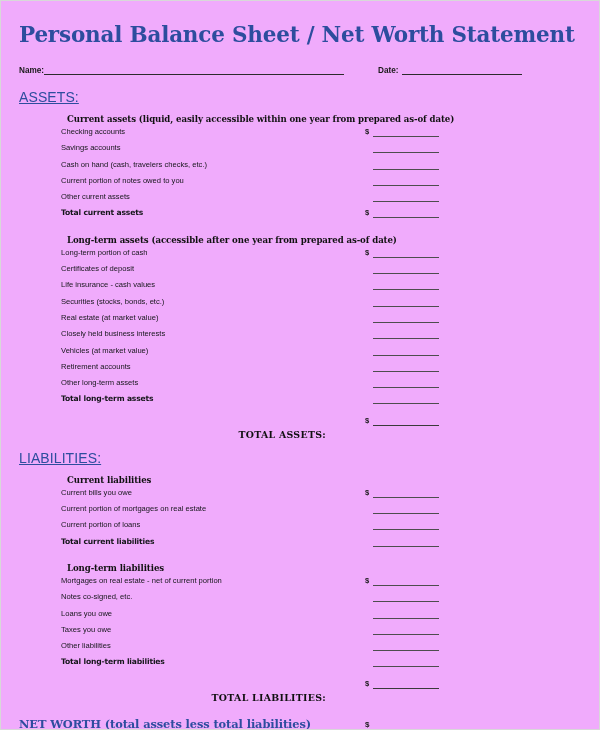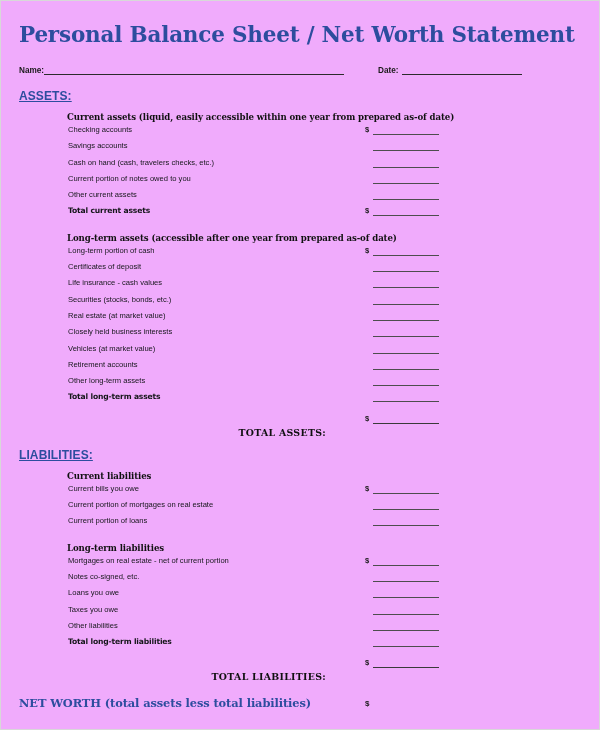--- a/index.html
+++ b/index.html
@@ -50,22 +50,22 @@
   .nd-label { white-space: nowrap; }
   .nd-rule {
     border-bottom: 1px solid #2b2b2b;
     height: 9px;
   }
   .nd-rule.name { width: 300px; margin-right: 34px; }
   .nd-rule.date { width: 120px; margin-left: 3px; }
 
   
   .sec-head {
-    font-size: 12px;
-    font-weight: bold;
+    font-size: 14px;
+    font-weight: normal;
     color: #2d4d9e;
     text-decoration: underline;
     letter-spacing: 0.1px;
     margin-top: 14px;
   }
   .sec-head.liab { margin-top: 18px; }
 
   .grp-head {
     font-family: "DejaVu Serif", "Liberation Serif", serif;
     font-size: 8.6px;
@@ -80,21 +80,21 @@
 
   
   .row {
     position: relative;
     height: 16.3px;
     font-size: 7.6px;
     color: #15161a;
   }
   .row .label {
     position: absolute;
-    left: 49px;
+    left: 42px;
     top: 1px;
     white-space: nowrap;
     text-align: center;
   }
   .row.total .label {
     font-weight: bold;
     font-family: "DejaVu Sans", sans-serif;
     letter-spacing: -0.15px;
   }
   .row .dollar {
@@ -281,20 +281,24 @@
         <span class="blank"></span>
       </div>
       <div class="row">
         <span class="label">Current portion of mortgages on real estate</span>
         <span class="blank"></span>
       </div>
       <div class="row">
         <span class="label">Current portion of loans</span>
         <span class="blank"></span>
       </div>
+      <div class="row total">
+        <span class="label">Total current liabilities</span>
+        <span class="blank"></span>
+      </div>
     </div>
 
     <div class="grp-head tight">Long-term liabilities</div>
     <div>
       <div class="row">
         <span class="label">Mortgages on real estate - net of current portion</span>
         <span class="dollar">$</span>
         <span class="blank"></span>
       </div>
       <div class="row">

